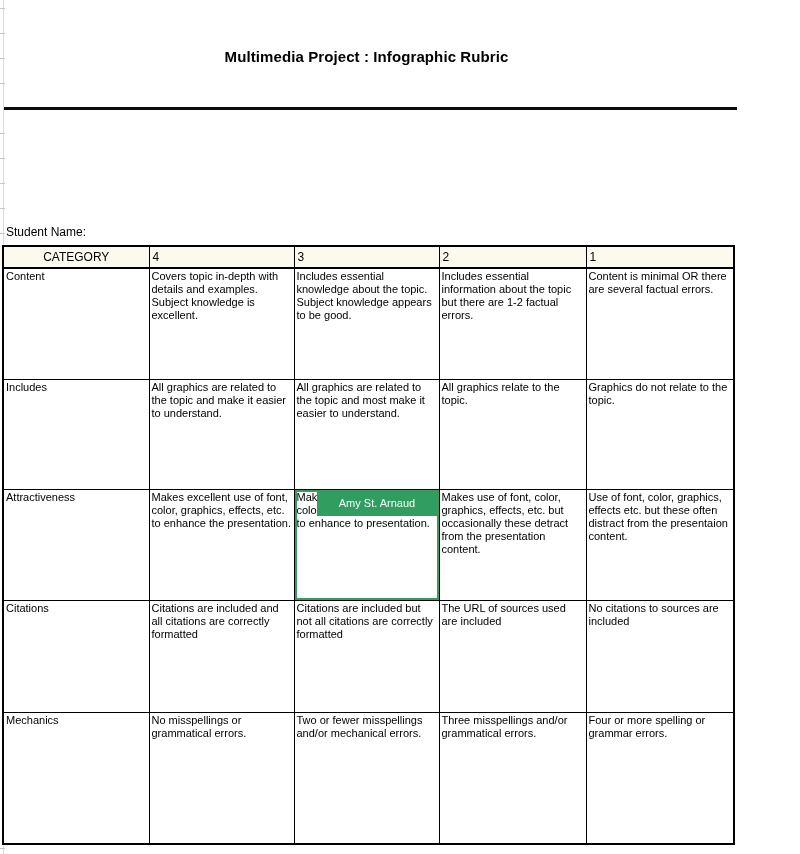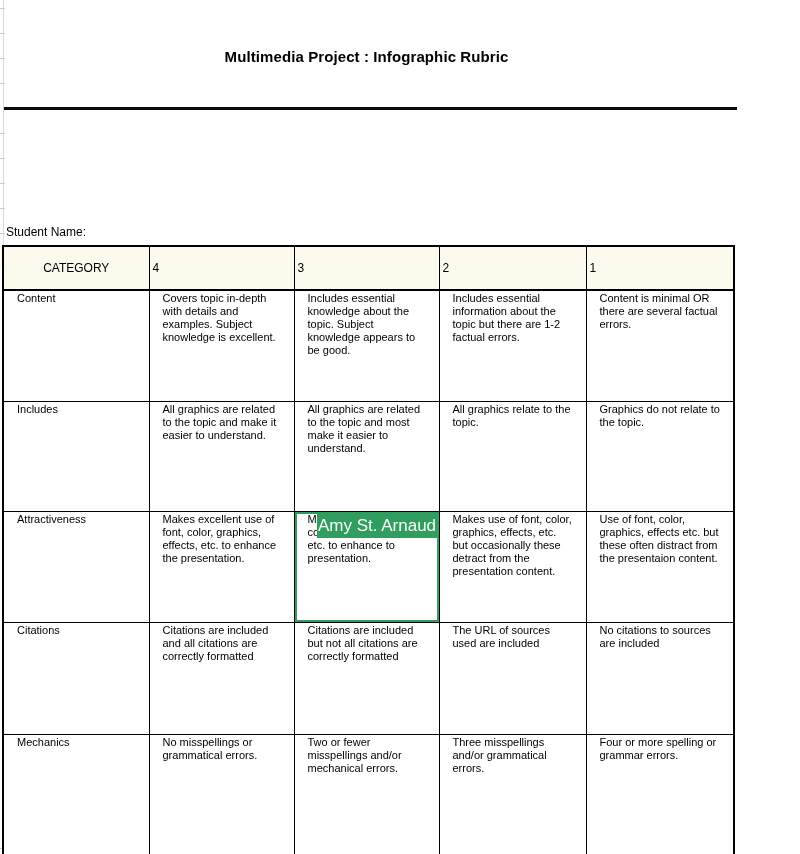--- a/index.html
+++ b/index.html
@@ -42,41 +42,41 @@
     border:2px solid var(--border);
     z-index:2;background:#fff;
   }
   table.rubric th,table.rubric td{
     border:1px solid var(--border);
     font-weight:normal;
   }
   table.rubric th{
     height:20px;background:var(--header-bg);
     font-size:12px;vertical-align:middle;text-align:left;
-    padding:11px 3px;border-bottom-width:2px;
+    padding:0 3px;border-bottom-width:2px;
   }
   table.rubric th.cat{text-align:center;}
   table.rubric td{
-    vertical-align:top;padding:1px 13px;
+    vertical-align:top;padding:1px 2px;
     font-size:11px;line-height:13px;margin-left:48px;
   }
   tbody tr:nth-child(1){height:111px;}
   tbody tr:nth-child(2){height:110px;}
   tbody tr:nth-child(3){height:111px;}
   tbody tr:nth-child(4){height:112px;}
   tbody tr:nth-child(5){height:132px;}
   td.selected{position:relative;}
   .sel-outline{
     position:absolute;inset:0;border:2px solid var(--green);
     pointer-events:none;z-index:3;
   }
   .sel-tag{
     position:absolute;left:22px;top:1px;width:121px;height:25px;
     background:var(--green);color:#fdfdfd;
-    font-size:17px;line-height:25px;text-align:center;
+    font-size:11px;line-height:25px;text-align:center;
     white-space:nowrap;overflow:hidden;z-index:4;
   }
 </style>
 </head>
 <body style="--green: #2f9e5e; --header-bg: #fbfaec; --border: #000000;">
 
 <div class="ruler-line"></div>
 <div id="ticks">
     <div class="tick" style="top: 8px;"></div>
     <div class="tick" style="top: 33px;"></div>

